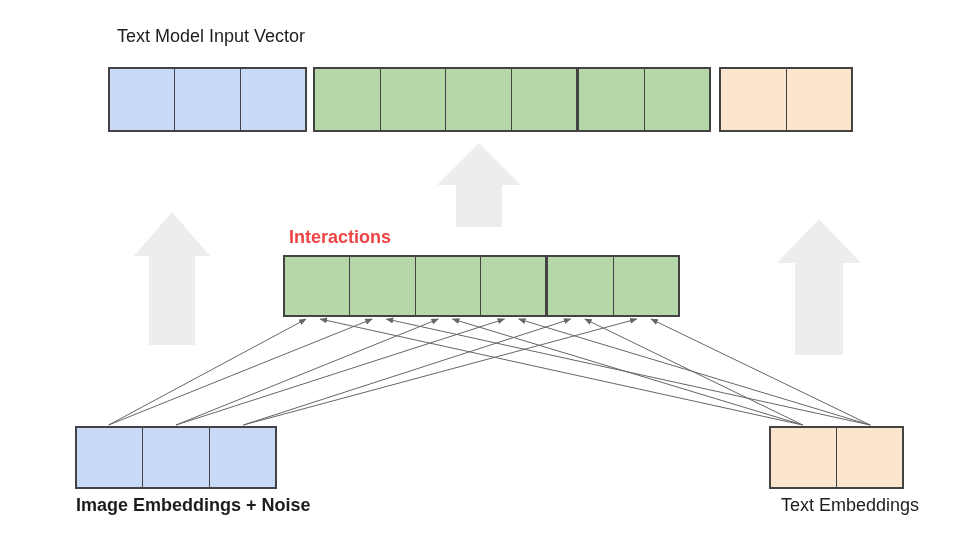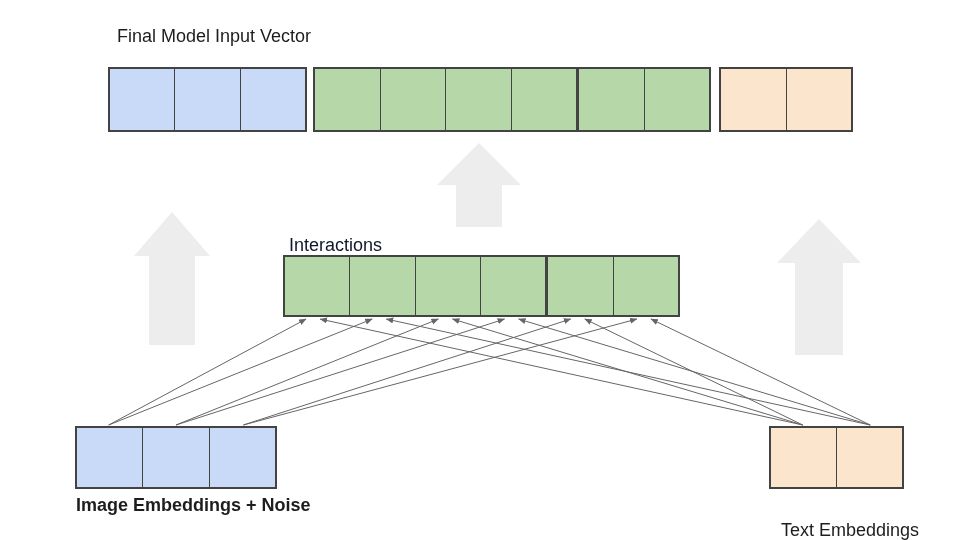--- a/index.html
+++ b/index.html
@@ -65,27 +65,27 @@
       <line x1="243.33333333333334" y1="425" x2="570.75" y2="319" stroke="#666666" stroke-width="1" marker-end="url(#ah)"></line>
       <line x1="243.33333333333334" y1="425" x2="636.9166666666667" y2="319" stroke="#666666" stroke-width="1" marker-end="url(#ah)"></line>
       <line x1="802.75" y1="425" x2="320.0833333333333" y2="319" stroke="#666666" stroke-width="1" marker-end="url(#ah)"></line>
       <line x1="870.25" y1="425" x2="386.25" y2="319" stroke="#666666" stroke-width="1" marker-end="url(#ah)"></line>
       <line x1="802.75" y1="425" x2="452.41666666666663" y2="319" stroke="#666666" stroke-width="1" marker-end="url(#ah)"></line>
       <line x1="870.25" y1="425" x2="518.5833333333334" y2="319" stroke="#666666" stroke-width="1" marker-end="url(#ah)"></line>
       <line x1="802.75" y1="425" x2="584.75" y2="319" stroke="#666666" stroke-width="1" marker-end="url(#ah)"></line>
       <line x1="870.25" y1="425" x2="650.9166666666667" y2="319" stroke="#666666" stroke-width="1" marker-end="url(#ah)"></line>
     </svg>
 
-  <div class="label" style="left: 117px; top: 27px; color: rgb(29, 29, 29);">Final Model Input Vector</div>
+  <div class="label" style="left: 117px; top: 27px; color: rgb(29, 29, 29);">Text Model Input Vector</div>
 
-  <div class="label" style="left: 289px; top: 236px; color: #0f172a;">Interactions</div>
+  <div class="label" style="left: 289px; top: 228px; color: #ef4444; font-weight: bold;">Interactions</div>
 
   <div class="label" style="left: 76px; top: 496px; color: rgb(29, 29, 29); font-weight: bold;">Image Embeddings + Noise</div>
 
-  <div class="label" style="left: 781px; top: 496px; color: rgb(29, 29, 29); margin-top: 25px;">Text Embeddings</div>
+  <div class="label" style="left: 781px; top: 496px; color: rgb(29, 29, 29);">Text Embeddings</div>
 
   <div class="block" id="blk-final-image" style="left: 108px; top: 67px; width: 199px; height: 65px; background: rgb(201, 218, 248); border-color: rgb(67, 67, 67);">
       <div class="cell" style="border-color: rgb(67, 67, 67);"></div>
       <div class="cell" style="border-color: rgb(67, 67, 67);"></div>
       <div class="cell" style="border-color: rgb(67, 67, 67);"></div>
     </div>
   <div class="block" id="blk-final-interactions" style="left: 313px; top: 67px; width: 398px; height: 65px; background: rgb(182, 215, 168); border-color: rgb(67, 67, 67);">
       <div class="cell" style="border-color: rgb(67, 67, 67);"></div>
       <div class="cell" style="border-color: rgb(67, 67, 67);"></div>
       <div class="cell" style="border-color: rgb(67, 67, 67);"></div>

